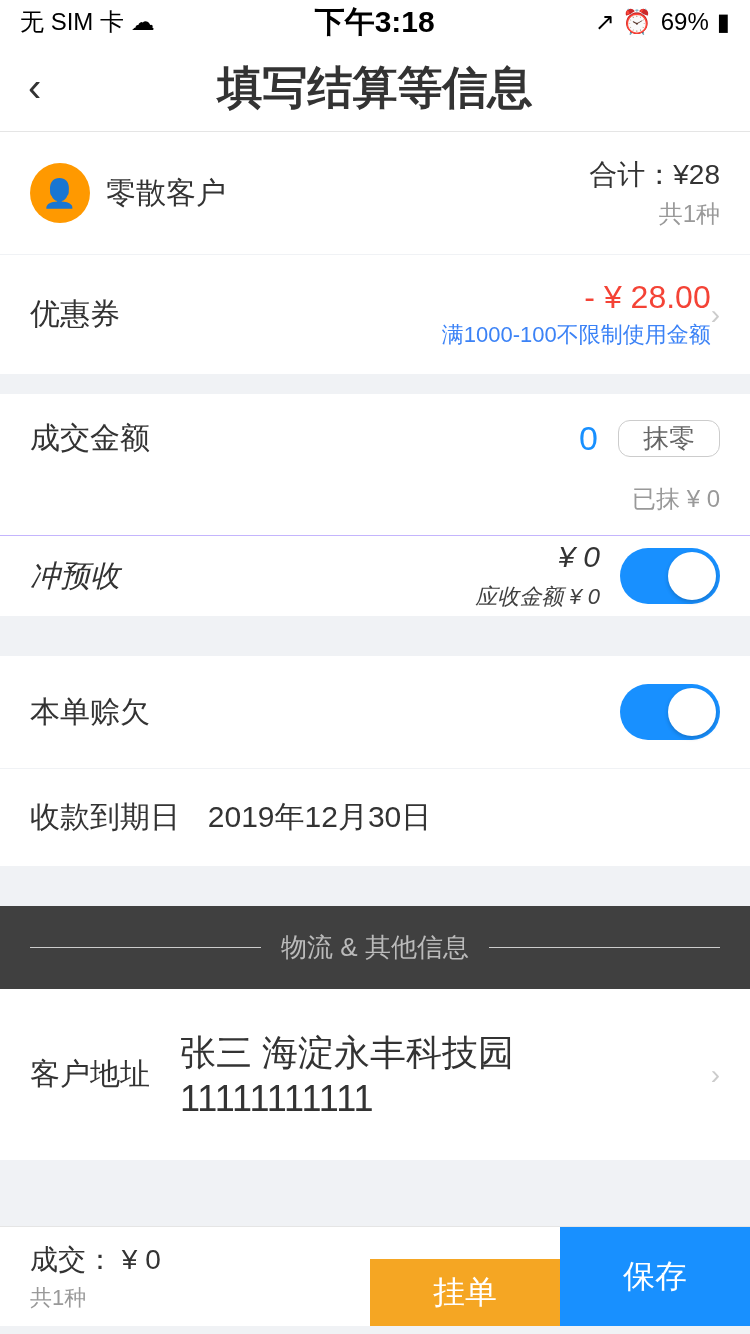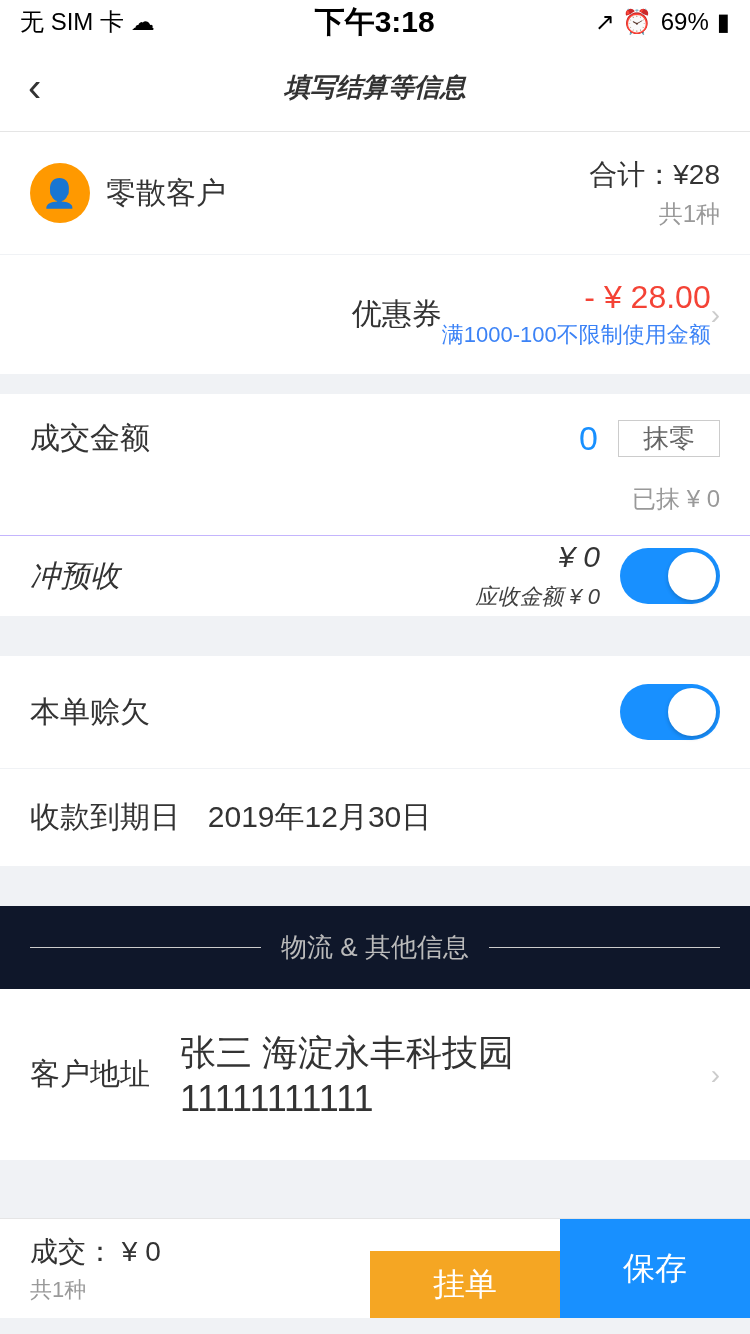--- a/index.html
+++ b/index.html
@@ -39,24 +39,23 @@
       border-bottom: 1px solid #e5e5e5;
     }
     .nav-back {
       position: absolute;
       left: 28px;
       font-size: 40px;
       color: #333;
       cursor: pointer;
     }
     .nav-title {
-      font-size: 26px;
+      font-size: 45px;
       font-weight: 600;
       color: #333;
-      font-style: italic;
     }
 
     .section-white {
       background: #fff;
       margin-bottom: 0;
     }
 
     
     .customer-row {
       background: #fff;
@@ -101,21 +100,21 @@
       height: 1px;
       background: #f0f2f5;
     }
 
     
     .coupon-row {
       background: #fff;
       padding: 24px 30px;
       display: flex;
       align-items: center;
-      justify-content: flex-end;
+      justify-content: space-between;
       position: relative;
     }
     .coupon-label {
       font-size: 30px;
       color: #333;
     }
     .coupon-right {
       display: flex;
       align-items: center;
     }
@@ -161,21 +160,21 @@
       display: flex;
       align-items: center;
       gap: 20px;
     }
     .amount-value {
       font-size: 34px;
       color: #1890ff;
     }
     .round-btn {
       border: 1px solid #ccc;
-      border-radius: 0;
+      border-radius: 12px;
       padding: 0 24px;
       font-size: 26px;
       color: #666;
       background: #fff;
     }
     .already-rounded {
       font-size: 24px;
       color: #999;
       text-align: right;
       padding: 0 30px 20px;
@@ -250,21 +249,21 @@
     .due-date-text {
       font-size: 30px;
       color: #333;
     }
     .due-date-value {
       color: #333;
     }
 
     
     .logistics-section {
-      background: #0f172a;
+      background: #404040;
       margin-top: 20px;
       padding: 24px 30px;
       text-align: center;
     }
     .logistics-label {
       font-size: 26px;
       color: #bbb;
     }
 
     
@@ -291,21 +290,21 @@
     }
 
     
     .bottom-spacer {
       height: 200px;
       background: #f0f2f5;
     }
 
     .bottom-bar {
       position: fixed;
-      bottom: 16px;
+      bottom: 8px;
       left: 0;
       width: 750px;
       height: 100px;
       display: flex;
       align-items: stretch;
       background: #fff;
       border-top: 1px solid #e5e5e5;
     }
     .bottom-info {
       flex: 1;

